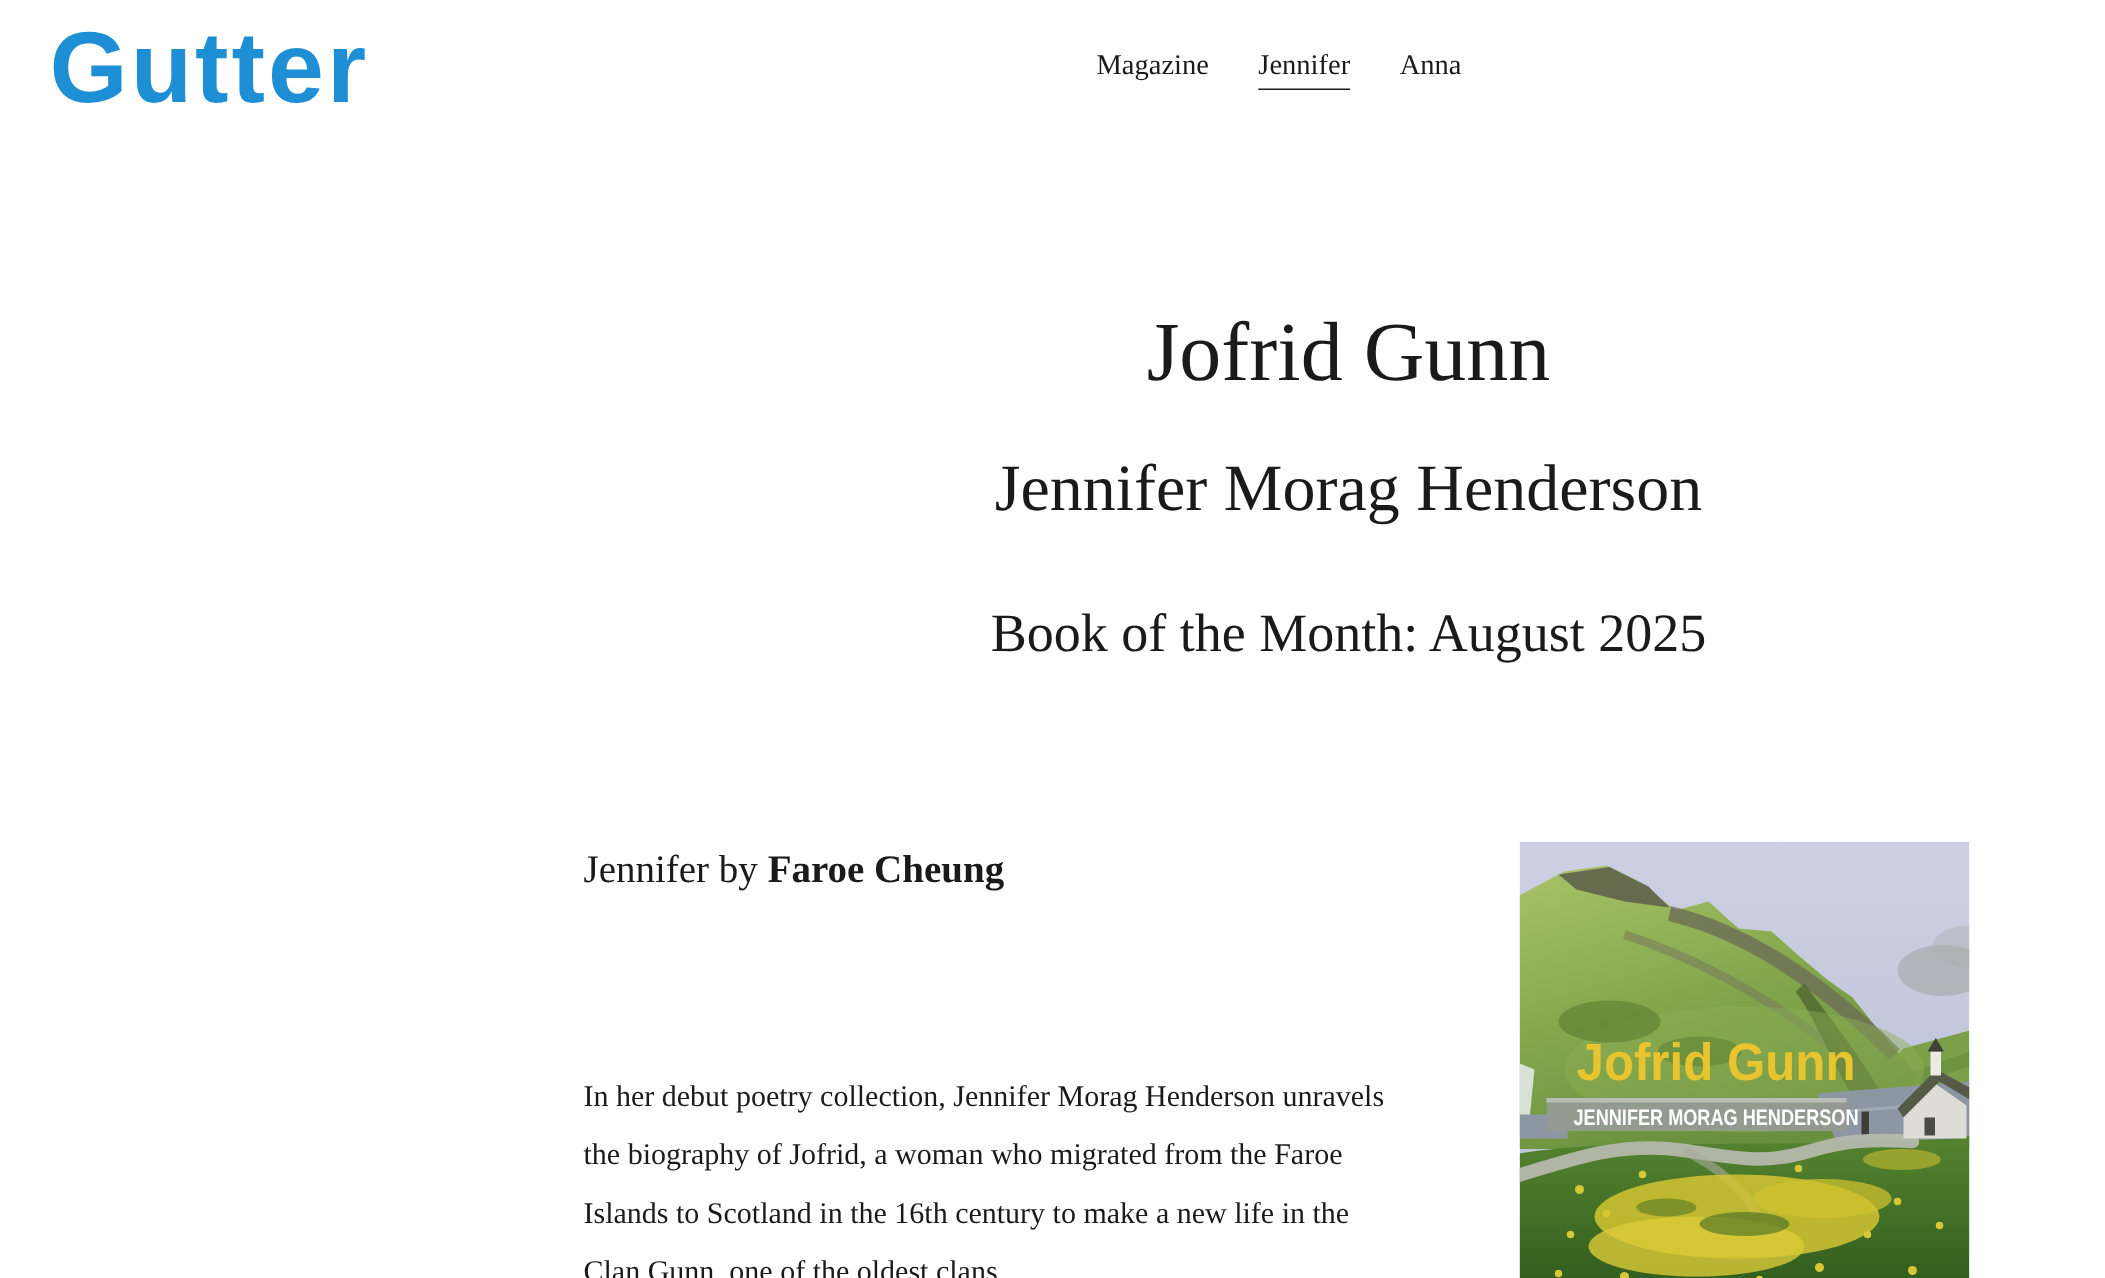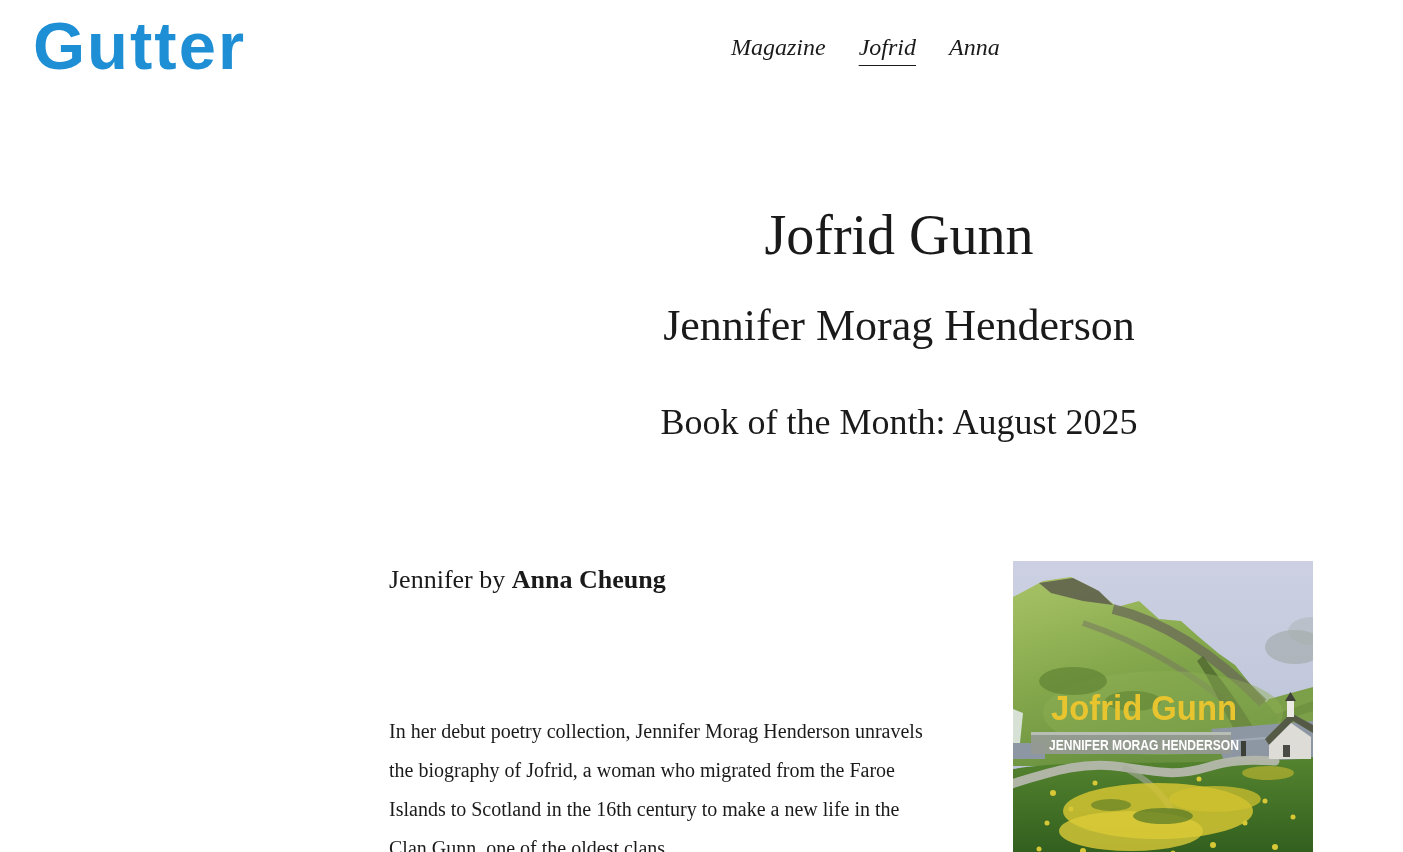--- a/index.html
+++ b/index.html
@@ -13,21 +13,21 @@
 
   
   .logo {
     position: absolute; left: 33px; top: 12px;
     font-family: "Liberation Sans", sans-serif;
     font-weight: 700; font-size: 67px; line-height: 1; letter-spacing: 2px;
     color: #1e8fd5; text-decoration: none; cursor: pointer;
   }
   .nav {
     position: absolute; left: 731px; top: 33px;
-    display: flex; gap: 33px; font-size: 24px; line-height: 1.2; font-style: italic;
+    display: flex; gap: 33px; font-size: 19px; line-height: 1.2;
   }
   .nav a { color: #1a1a1a; text-decoration: none; cursor: pointer; white-space: nowrap; }
   .nav a.active {
     text-decoration: underline;
     text-underline-offset: 10px;
     text-decoration-thickness: 1px;
   }
 
   
   .heading-block { position: absolute; left: 389px; width: 1020px; text-align: center; }
@@ -53,31 +53,31 @@
   }
   .book-cover svg { display: block; }
 </style>
 </head>
 <body>
 
 <header>
   <a class="logo">Gutter</a>
   <nav class="nav">
     <a>Magazine</a>
-    <a class="active">Jofrid</a>
+    <a class="active">Jennifer</a>
     <a>Anna</a>
   </nav>
 </header>
 
 <div class="heading-block article-title">Jofrid Gunn</div>
 <div class="heading-block article-author">Jennifer Morag Henderson</div>
 <div class="heading-block article-subtitle">Book of the Month: August 2025</div>
 
 <div class="reviewed-by">
-  <span>Jennifer by </span><span class="reviewer-name">Anna Cheung</span>
+  <span>Jennifer by </span><span class="reviewer-name">Faroe Cheung</span>
 </div>
 
 <p class="review-body">In her debut poetry collection, Jennifer Morag Henderson unravels the biography of Jofrid, a woman who migrated from the Faroe Islands to Scotland in the 16th century to make a new life in the Clan Gunn, one of the oldest clans</p>
 
 <div class="book-cover">
   <svg width="300" height="300" viewBox="0 0 300 300" xmlns="http://www.w3.org/2000/svg">
     <defs>
       <linearGradient id="sky" x1="0" y1="0" x2="0" y2="1">
         <stop offset="0" stop-color="#ccd0e2"></stop>
         <stop offset="1" stop-color="#b6bed4"></stop>

